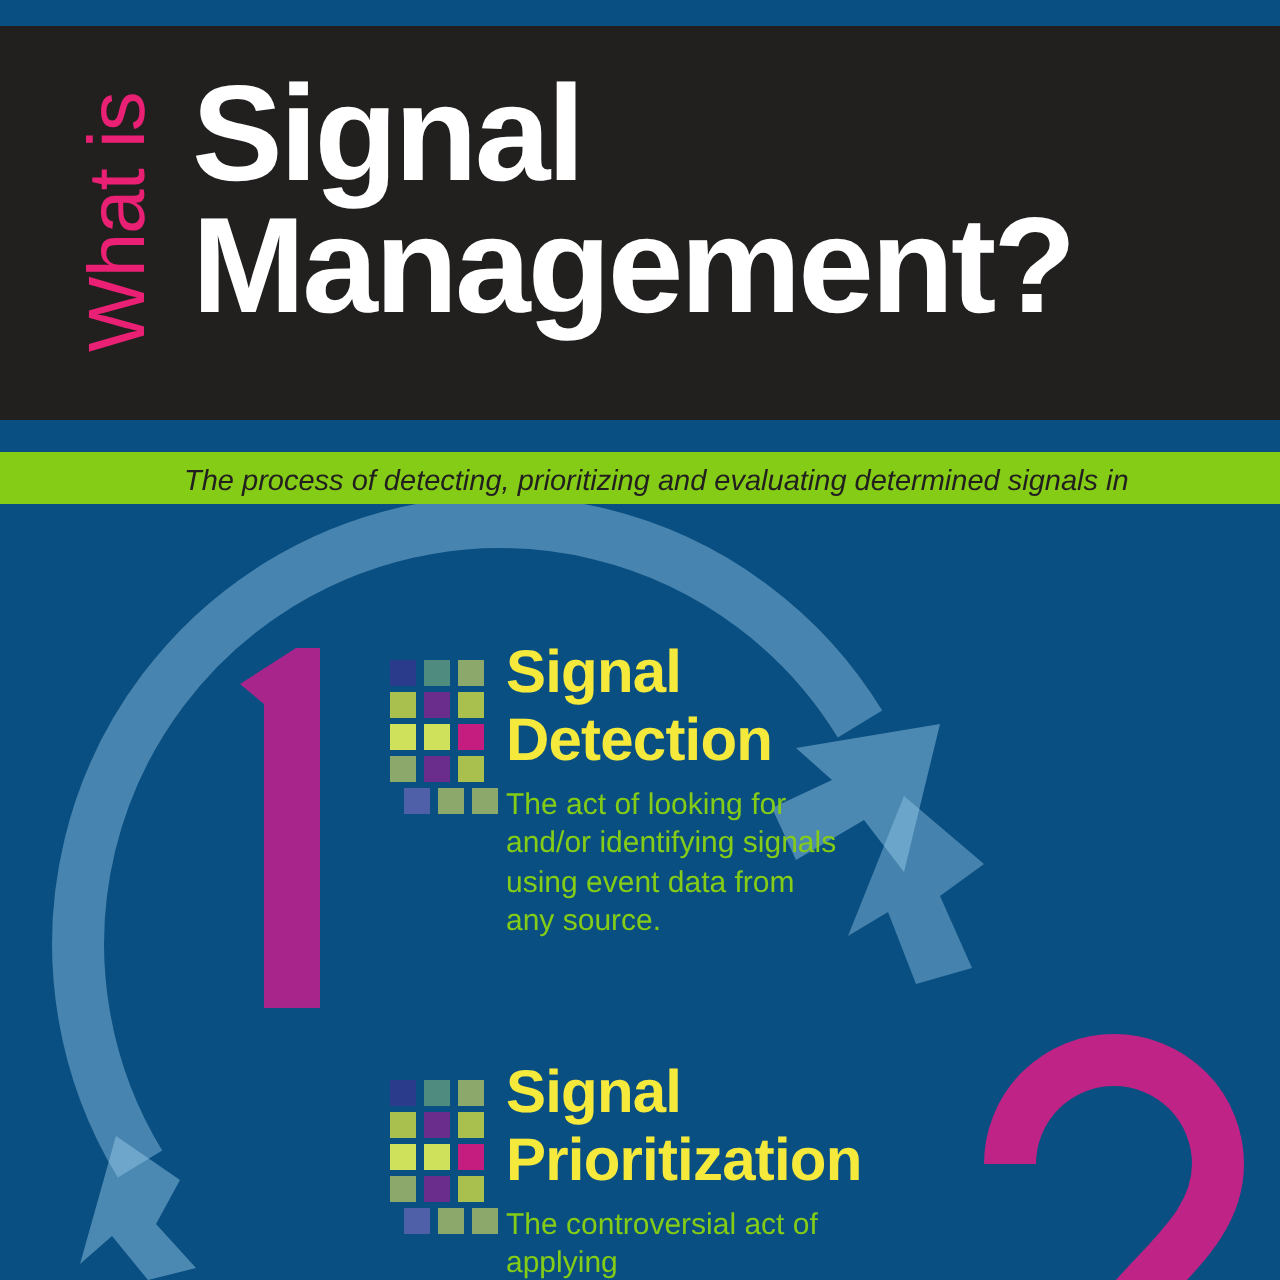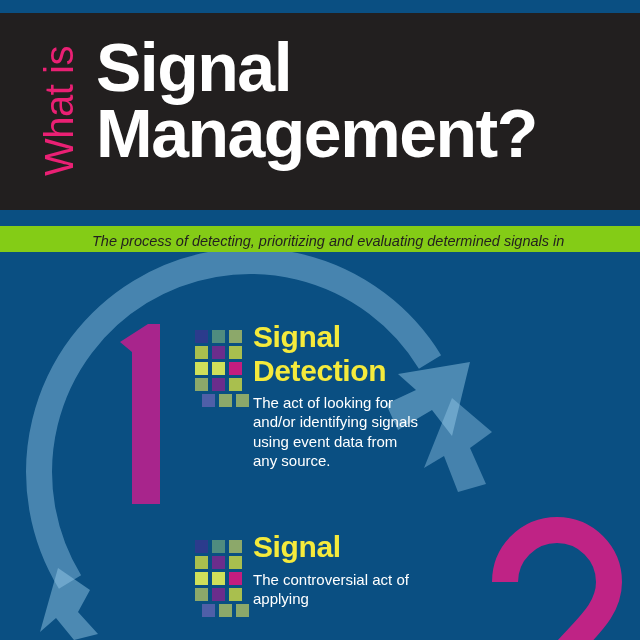--- a/index.html
+++ b/index.html
@@ -127,21 +127,21 @@
   }
   .step-heading {
     color: #f5ea3c;
     font-size: 30px;
     font-weight: 700;
     line-height: 1.12;
     letter-spacing: -0.4px;
   }
   .step-body {
     margin-top: 6px;
-    color: #ffffff;
+    color: #84cc16;
     font-size: 15px;
     line-height: 1.28;
     width: 168px;
   }
 </style>
 </head>
 <body>
 
 <div id="poster">
 
@@ -243,19 +243,20 @@
         <span style="left:34px; top:48px; background:#a9bf4e"></span>
 
         <span style="left:7px;  top:64px; background:#4f5fa8"></span>
         <span style="left:24px; top:64px; background:#8ca86a"></span>
         <span style="left:41px; top:64px; background:#8ca86a"></span>
       </div>
 
       <div class="step-text">
         <div class="step-heading">
           <div>Signal</div>
+          <div>Prioritization</div>
         </div>
         <div class="step-body">The controversial act of applying</div>
       </div>
     </div>
 
   </div>
 </div>
 
 </body></html>

